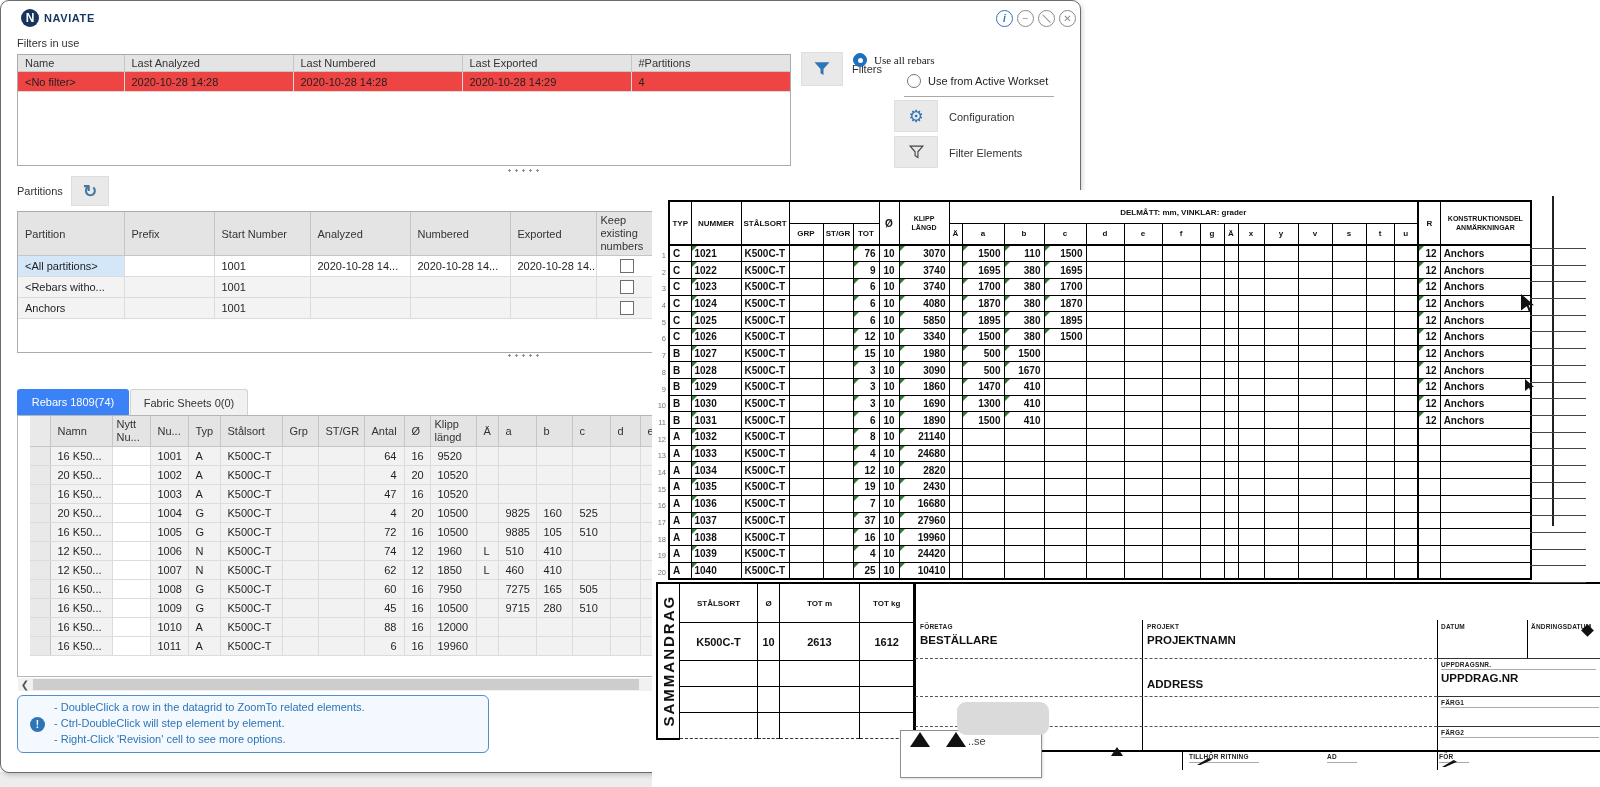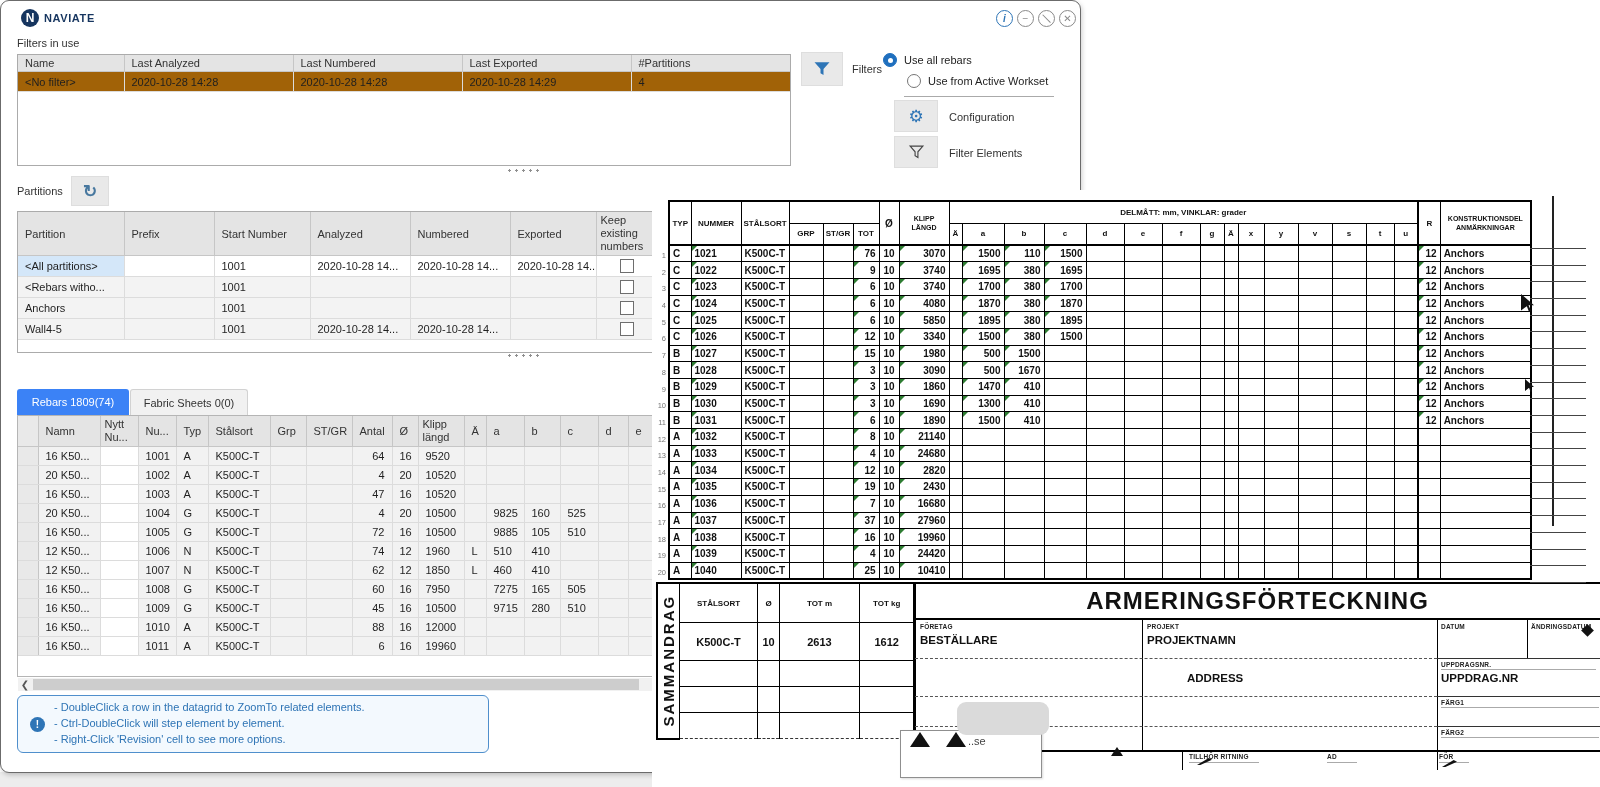--- a/index.html
+++ b/index.html
@@ -25,30 +25,30 @@
   .small-label{position:absolute;font-size:11px;color:#333;}
 
   
   .grid{position:absolute;border:1px solid #ababab;background:#fff;box-sizing:border-box;overflow:hidden;}
   .grid table{border-collapse:collapse;width:100%;table-layout:fixed;}
   .grid th{background:#e4e4e4;font-size:11px;font-weight:400;color:#333;text-align:left;padding:2px 7px;
            border-right:1px solid #c6c6c6;border-bottom:1px solid #c6c6c6;overflow:hidden;white-space:nowrap;box-sizing:border-box;}
   .grid th.wrap{white-space:normal;line-height:13px;padding:2px 4px;}
   .grid td{font-size:11px;color:#1f1f1f;padding:1px 7px;border-right:1px solid #dcdcdc;border-bottom:1px solid #dcdcdc;
            overflow:hidden;white-space:nowrap;box-sizing:border-box;}
-  tr.sel{background:#a16207;}
+  tr.sel{background:#ef4444;}
   td.cell-sel{background:#d4e7f9;}
   .checkbox{display:block;width:12px;height:12px;border:1px solid #6e6e6e;background:#fff;margin:2px auto;}
 
   #filters-grid{left:16px;top:53px;width:774px;height:112px;}
   #filters-grid td{height:20px;}
   #partitions-grid{left:16px;top:210px;width:640px;height:142px;}
   #partitions-grid td{height:18px;}
   #partitions-grid tbody tr:nth-child(n+2){background:#f3f3f3;}
-  #rebars-grid{left:16px;top:414px;width:638px;height:262px;border-color:#b5b5b5;}
+  #rebars-grid{left:16px;top:414px;width:638px;height:262px;border-color:#b5b5b5;padding-left:12px;}
   #rebars-grid td{height:19px;background:#f2f2f2;}
   #rebars-grid td.white{background:#fff;}
   #rebars-grid td.num{text-align:right;}
   #rebars-grid .gutter{background:#e9e9e9;border-right:1px solid #c6c6c6;}
 
   .splitter-dots{position:absolute;width:36px;height:5px;
      background-image:radial-gradient(circle,#8f8f8f 1.1px,transparent 1.3px);background-size:7px 5px;background-repeat:repeat-x;}
 
   .toolbtn{position:absolute;background:#e9e9e9;border:1px solid #dedede;display:flex;align-items:center;justify-content:center;box-sizing:border-box;}
   .gear{font-size:17px;color:#2e75b6;line-height:1;}
@@ -180,21 +180,21 @@
     </div>
     <div class="splitter-dots" style="left:505px;top:167px;"></div>
 
     <div class="toolbtn" style="left:800px;top:51px;width:42px;height:34px;">
       <svg width="18" height="18" viewBox="0 0 24 24">
           <path d="M2 3h20l-8 9v8l-4-2.5V12L2 3z" fill="#2e75b6"></path>
         </svg>
     </div>
     <div class="small-label" style="left:851px;top:62px;">Filters</div>
 
-    <div class="radio-row" style="left:882px;top:52px;">
+    <div class="radio-row" style="left:852px;top:52px;font-family:Liberation Serif, serif;">
       <span class="radio on">
           <span class="dot"></span>
         </span>
       <span class="radio-label">Use all rebars</span>
     </div>
     <div class="radio-row" style="left:906px;top:73px;">
       <span class="radio off"></span>
       <span class="radio-label">Use from Active Workset</span>
     </div>
     <div id="radio-divider"></div>
@@ -259,31 +259,20 @@
               <td>
                 <span class="checkbox"></span>
               </td>
             </tr>
             <tr>
               <td>Anchors</td>
               <td></td>
               <td>1001</td>
               <td></td>
               <td></td>
-              <td></td>
-              <td>
-                <span class="checkbox"></span>
-              </td>
-            </tr>
-            <tr>
-              <td>Wall4-5</td>
-              <td></td>
-              <td>1001</td>
-              <td>2020-10-28 14...</td>
-              <td>2020-10-28 14...</td>
               <td></td>
               <td>
                 <span class="checkbox"></span>
               </td>
             </tr>
           </tbody>
       </table>
     </div>
     <div class="splitter-dots" style="left:505px;top:352px;"></div>
 
@@ -1225,21 +1214,20 @@
           <tr class="empty">
             <td></td>
             <td></td>
             <td></td>
             <td></td>
           </tr>
         </tbody>
     </table>
 
     <div id="tblock">
-      <div id="tb-title">ARMERINGSFÖRTECKNING</div>
 
       <div class="tbv" style="left:227px;top:36px;height:130px;"></div>
       <div class="tbv" style="left:522px;top:36px;height:130px;"></div>
       <div class="tbv" style="left:612px;top:36px;height:38px;"></div>
 
       <div class="tbh-dash" style="left:0;top:74px;width:522px;"></div>
       <div class="tbh-solid" style="left:522px;top:74px;width:165px;"></div>
       <div class="tbh-dash" style="left:0;top:112px;width:522px;"></div>
       <div class="tbh-solid" style="left:522px;top:112px;width:165px;"></div>
       <div class="tbh-dash" style="left:0;top:142px;width:522px;"></div>
@@ -1247,21 +1235,21 @@
       <div class="tbh-thick" style="left:0;top:166px;width:687px;"></div>
       <div class="tbv" style="left:267px;top:166px;height:20px;"></div>
       <div class="tbv" style="left:522px;top:166px;height:20px;"></div>
 
       <span class="tlab" style="left:5px;top:39px;">FÖRETAG</span>
       <span class="tval" style="left:5px;top:50px;">BESTÄLLARE</span>
       <span class="tlab" style="left:232px;top:39px;">PROJEKT</span>
       <span class="tval" style="left:232px;top:50px;">PROJEKTNAMN</span>
       <span class="tlab" style="left:526px;top:39px;">DATUM</span>
       <span class="tlab" style="left:616px;top:39px;">ÄNDRINGSDATUM</span>
-      <span class="tval" style="left:232px;top:88px;margin-left:40px;">ADDRESS</span>
+      <span class="tval" style="left:232px;top:94px;">ADDRESS</span>
       <span class="tlab" style="left:526px;top:77px;">UPPDRAGSNR.</span>
       <div class="formline" style="left:526px;top:85px;width:155px;"></div>
       <span class="tval" style="left:526px;top:88px;">UPPDRAG.NR</span>
       <span class="tlab" style="left:526px;top:115px;">FÄRG1</span>
       <div class="formline" style="left:526px;top:123px;width:158px;"></div>
       <span class="tlab" style="left:526px;top:145px;">FÄRG2</span>
       <div class="formline" style="left:526px;top:153px;width:158px;"></div>
 
       <span class="tlab" style="left:6px;top:169px;">UTFÖRD AV</span>
       <span class="tlab" style="left:274px;top:169px;">TILLHÖR RITNING</span>

